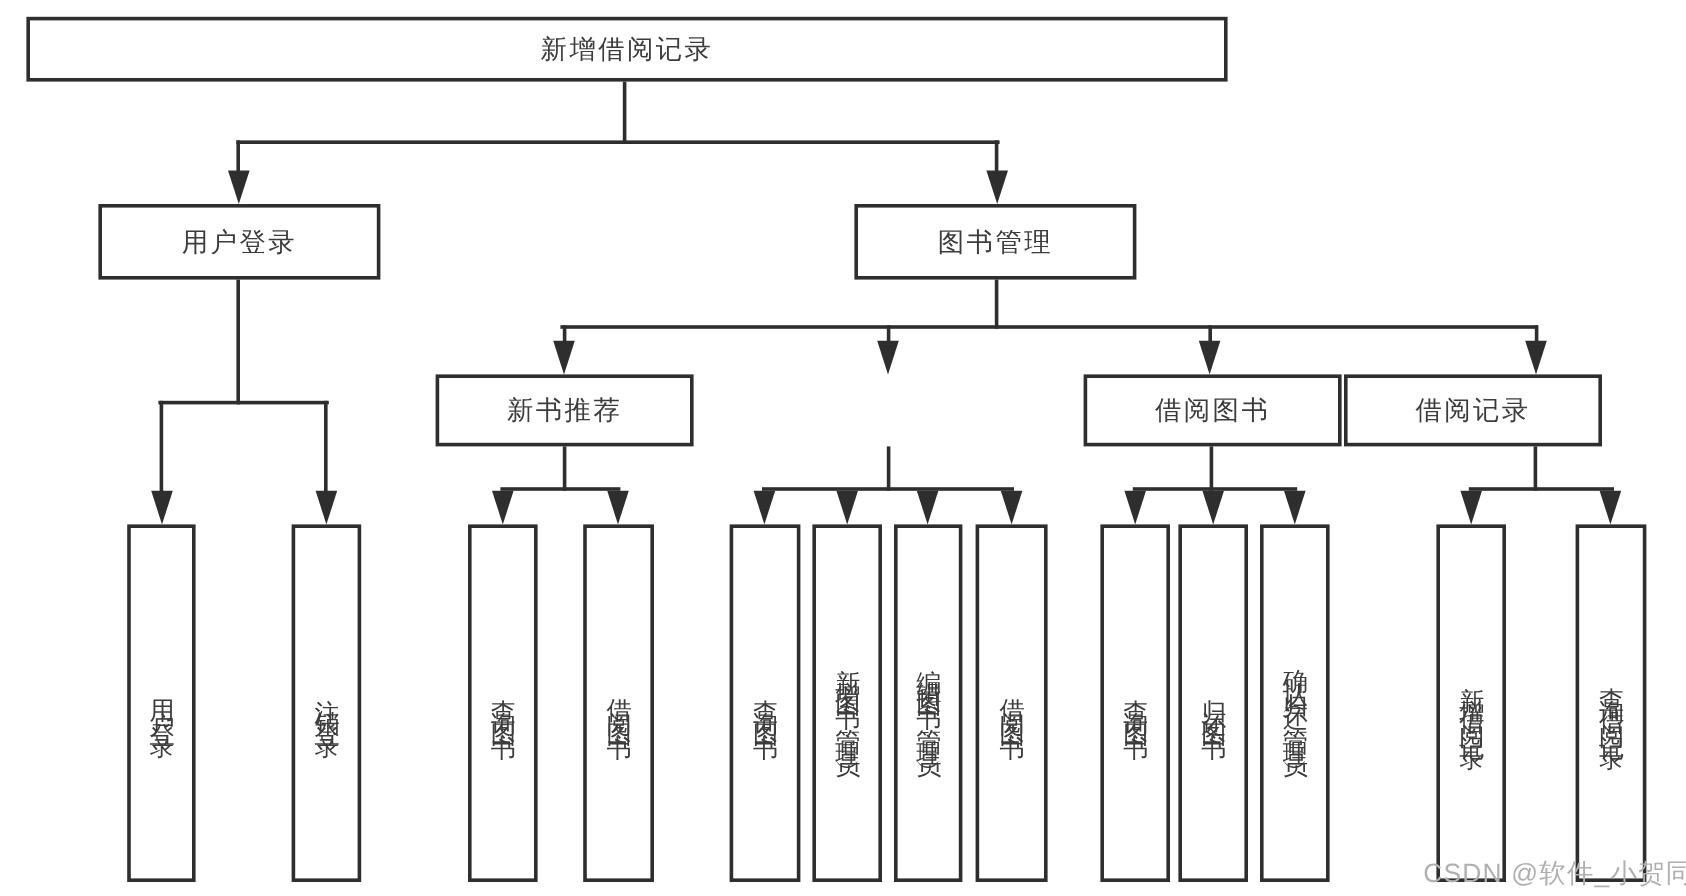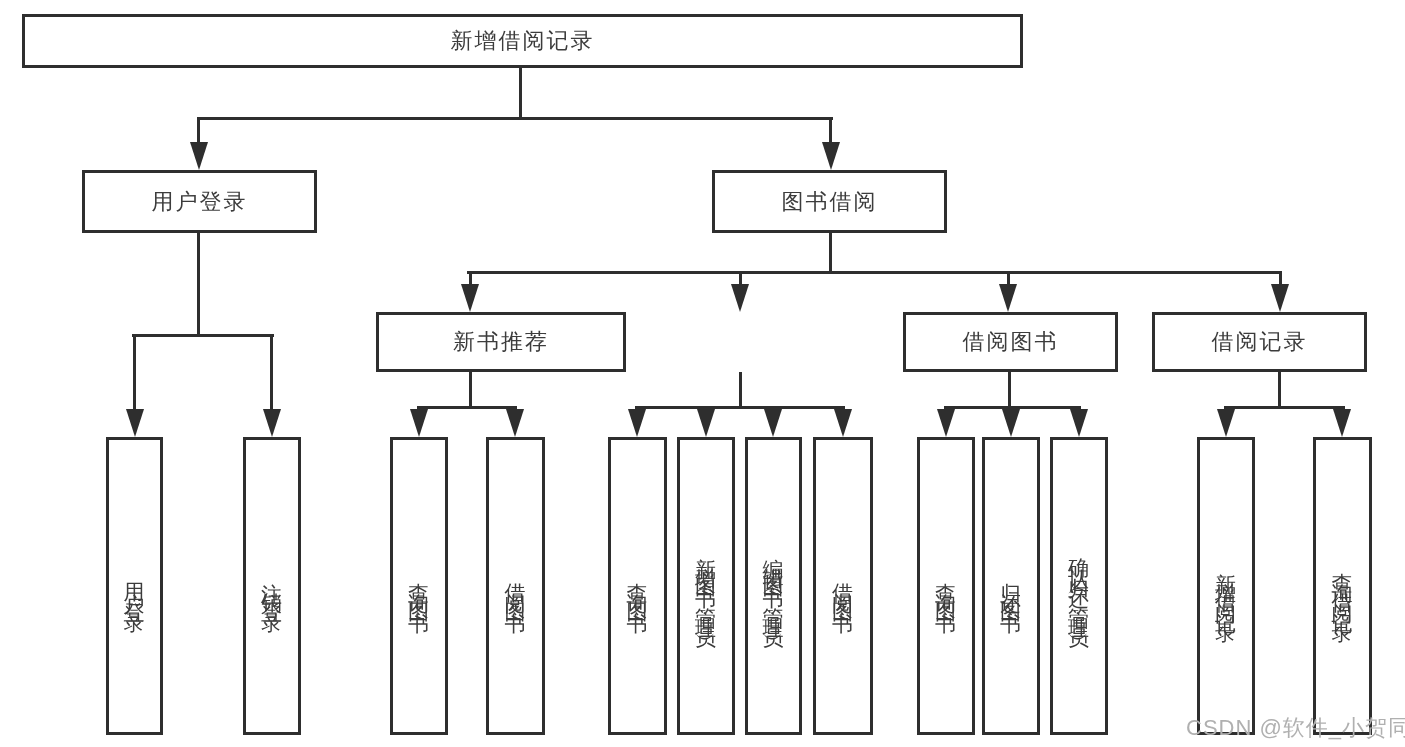--- a/index.html
+++ b/index.html
@@ -71,21 +71,21 @@
   <div class="line" style="left:197px;top:117px;width:636px;height:3px"></div>
   <div class="line" style="left:197px;top:117px;width:3px;height:30px"></div>
   <div class="arrow" style="left:190px;top:142px"></div>
   <div class="line" style="left:829px;top:117px;width:3px;height:30px"></div>
   <div class="arrow" style="left:822px;top:142px"></div>
 
   <div class="box h" style="left:82px;top:170px;width:235px;height:63px">
     <span>用户登录</span>
   </div>
   <div class="box h" style="left:712px;top:170px;width:235px;height:63px">
-    <span>图书借阅</span>
+    <span>图书管理</span>
   </div>
 
   <div class="line" style="left:197px;top:233px;width:3px;height:104px"></div>
   <div class="line" style="left:132px;top:334px;width:142px;height:3px"></div>
   <div class="line" style="left:133px;top:334px;width:3px;height:78px"></div>
   <div class="line" style="left:270px;top:334px;width:3px;height:78px"></div>
   <div class="arrow" style="left:126px;top:409px"></div>
   <div class="arrow" style="left:263px;top:409px"></div>
 
   <div class="box v" style="left:106px;top:437px;width:57px;height:298px">
@@ -99,27 +99,27 @@
   <div class="line" style="left:467px;top:271px;width:814px;height:3px"></div>
   <div class="line" style="left:469px;top:271px;width:3px;height:15px"></div>
   <div class="line" style="left:739px;top:271px;width:3px;height:15px"></div>
   <div class="line" style="left:1007px;top:271px;width:3px;height:15px"></div>
   <div class="line" style="left:1279px;top:271px;width:3px;height:15px"></div>
   <div class="arrow" style="left:461px;top:284px"></div>
   <div class="arrow" style="left:731px;top:284px"></div>
   <div class="arrow" style="left:999px;top:284px"></div>
   <div class="arrow" style="left:1271px;top:284px"></div>
 
-  <div class="box h" style="left:376px;top:312px;width:250px;height:60px">
+  <div class="box h" style="left:363px;top:312px;width:215px;height:60px">
     <span>新书推荐</span>
   </div>
   <div class="box h" style="left:903px;top:312px;width:215px;height:60px">
     <span>借阅图书</span>
   </div>
-  <div class="box h" style="left:1152px;top:312px;width:215px;height:60px">
+  <div class="box h" style="left:1120px;top:312px;width:215px;height:60px">
     <span>借阅记录</span>
   </div>
 
   <div class="line" style="left:469px;top:372px;width:3px;height:37px"></div>
   <div class="line" style="left:417px;top:406px;width:100px;height:3px"></div>
   <div class="arrow" style="left:410px;top:409px"></div>
   <div class="arrow" style="left:506px;top:409px"></div>
   <div class="box v" style="left:390px;top:437px;width:58px;height:298px">
     <span>查询图书</span>
   </div>

